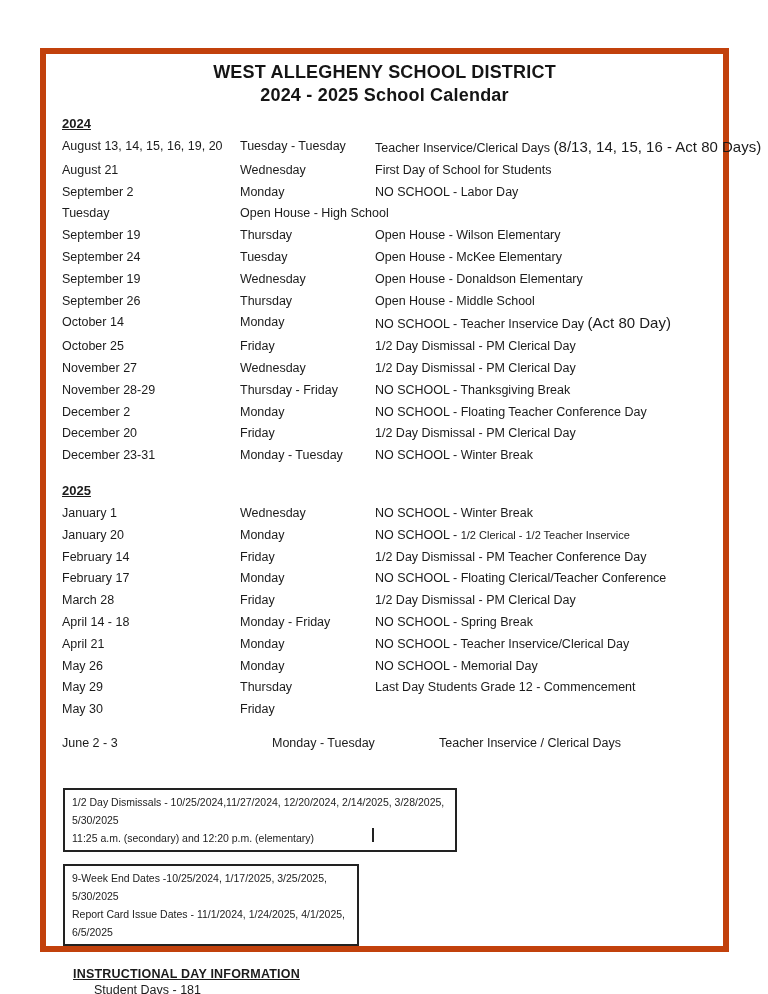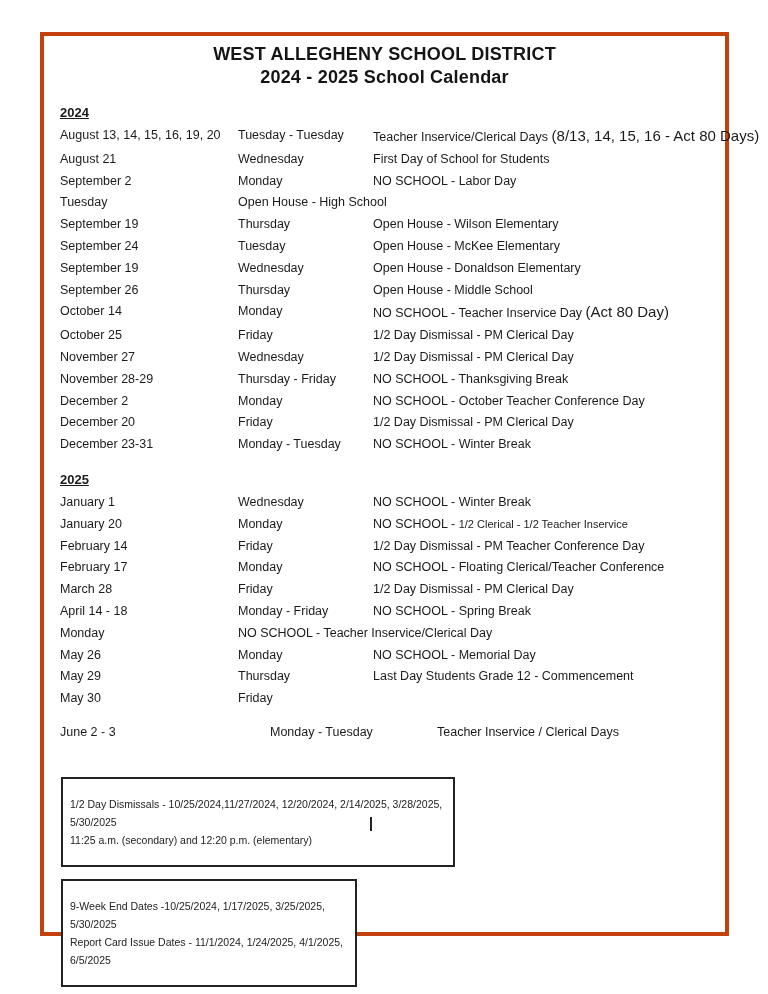--- a/index.html
+++ b/index.html
@@ -2,47 +2,47 @@
 <html><head>
 <meta charset="utf-8">
 <style>
   html,body{margin:0;padding:0;}
   body{
     width:768px;height:994px;position:relative;background:#ffffff;
     font-family:"Liberation Sans", sans-serif;color:#1b1b1b;
     -webkit-font-smoothing:antialiased;
   }
   .page{
-    position:absolute;left:40px;top:32px;width:689px;height:904px;
-    border:4px solid #c2410c;box-sizing:border-box;
+    position:absolute;left:40px;top:48px;width:689px;height:904px;
+    border:6px solid #c2410c;box-sizing:border-box;
     padding:7px 16px 0 16px;background:#ffffff;
   }
   .title{
     text-align:center;font-weight:bold;font-size:18px;line-height:23px;
     letter-spacing:.2px;color:#151515;
   }
   .year-heading{
     font-weight:bold;font-size:13px;text-decoration:underline;
-    line-height:20px;margin-top:14px;color:#1b1b1b;
+    line-height:20px;margin-top:7px;color:#1b1b1b;
   }
   .year-heading + .cal-row{margin-top:2px;}
   .year-heading.later{margin-top:14px;}
   .cal-row{
     display:grid;grid-template-columns:178px 135px 1fr;
     font-size:12.5px;line-height:21.8px;align-items:start;
   }
   .cal-row.gap-before{margin-top:12px;gap:32px;}
   .c-date,.c-day,.c-event{white-space:nowrap;}
   .ev-line2{line-height:17px;margin-top:-2px;}
   .sz1{font-size:11px;}
   .sz2{font-size:15px;}
   .boxes{position:relative;margin-top:33px;margin-left:1px;}
   .box{
     border:2px solid #222222;box-sizing:border-box;
-    font-size:10.5px;line-height:18px;padding:16px 7px;background:#fff;
+    font-size:10.5px;line-height:18px;padding:3px 7px;background:#fff;
     color:#222;
   }
   .box1{width:394px;}
   .box2{width:296px;margin-top:12px;}
   .connector{
     position:absolute;left:309px;top:40px;width:2px;height:14px;background:#222;
   }
   .instr{margin-top:20px;margin-left:11px;}
   .instr-heading{
     font-weight:bold;font-size:12.5px;text-decoration:underline;
@@ -139,21 +139,21 @@
         <div class="c-date">November 28-29</div>
         <div class="c-day">Thursday - Friday</div>
         <div class="c-event">
           <div class="ev-line"><span>NO SCHOOL - Thanksgiving Break</span></div>
         </div>
       </div>
       <div class="cal-row">
         <div class="c-date">December 2</div>
         <div class="c-day">Monday</div>
         <div class="c-event">
-          <div class="ev-line"><span>NO SCHOOL - October Teacher Conference Day</span></div>
+          <div class="ev-line"><span>NO SCHOOL - Floating Teacher Conference Day</span></div>
         </div>
       </div>
       <div class="cal-row">
         <div class="c-date">December 20</div>
         <div class="c-day">Friday</div>
         <div class="c-event">
           <div class="ev-line"><span>1/2 Day Dismissal - PM Clerical Day</span></div>
         </div>
       </div>
       <div class="cal-row">
@@ -200,20 +200,21 @@
         </div>
       </div>
       <div class="cal-row">
         <div class="c-date">April 14 - 18</div>
         <div class="c-day">Monday - Friday</div>
         <div class="c-event">
           <div class="ev-line"><span>NO SCHOOL - Spring Break</span></div>
         </div>
       </div>
       <div class="cal-row">
+        <div class="c-date">April 21</div>
         <div class="c-day">Monday</div>
         <div class="c-event">
           <div class="ev-line"><span>NO SCHOOL - Teacher Inservice/Clerical Day</span></div>
         </div>
       </div>
       <div class="cal-row">
         <div class="c-date">May 26</div>
         <div class="c-day">Monday</div>
         <div class="c-event">
           <div class="ev-line"><span>NO SCHOOL - Memorial Day</span></div>

